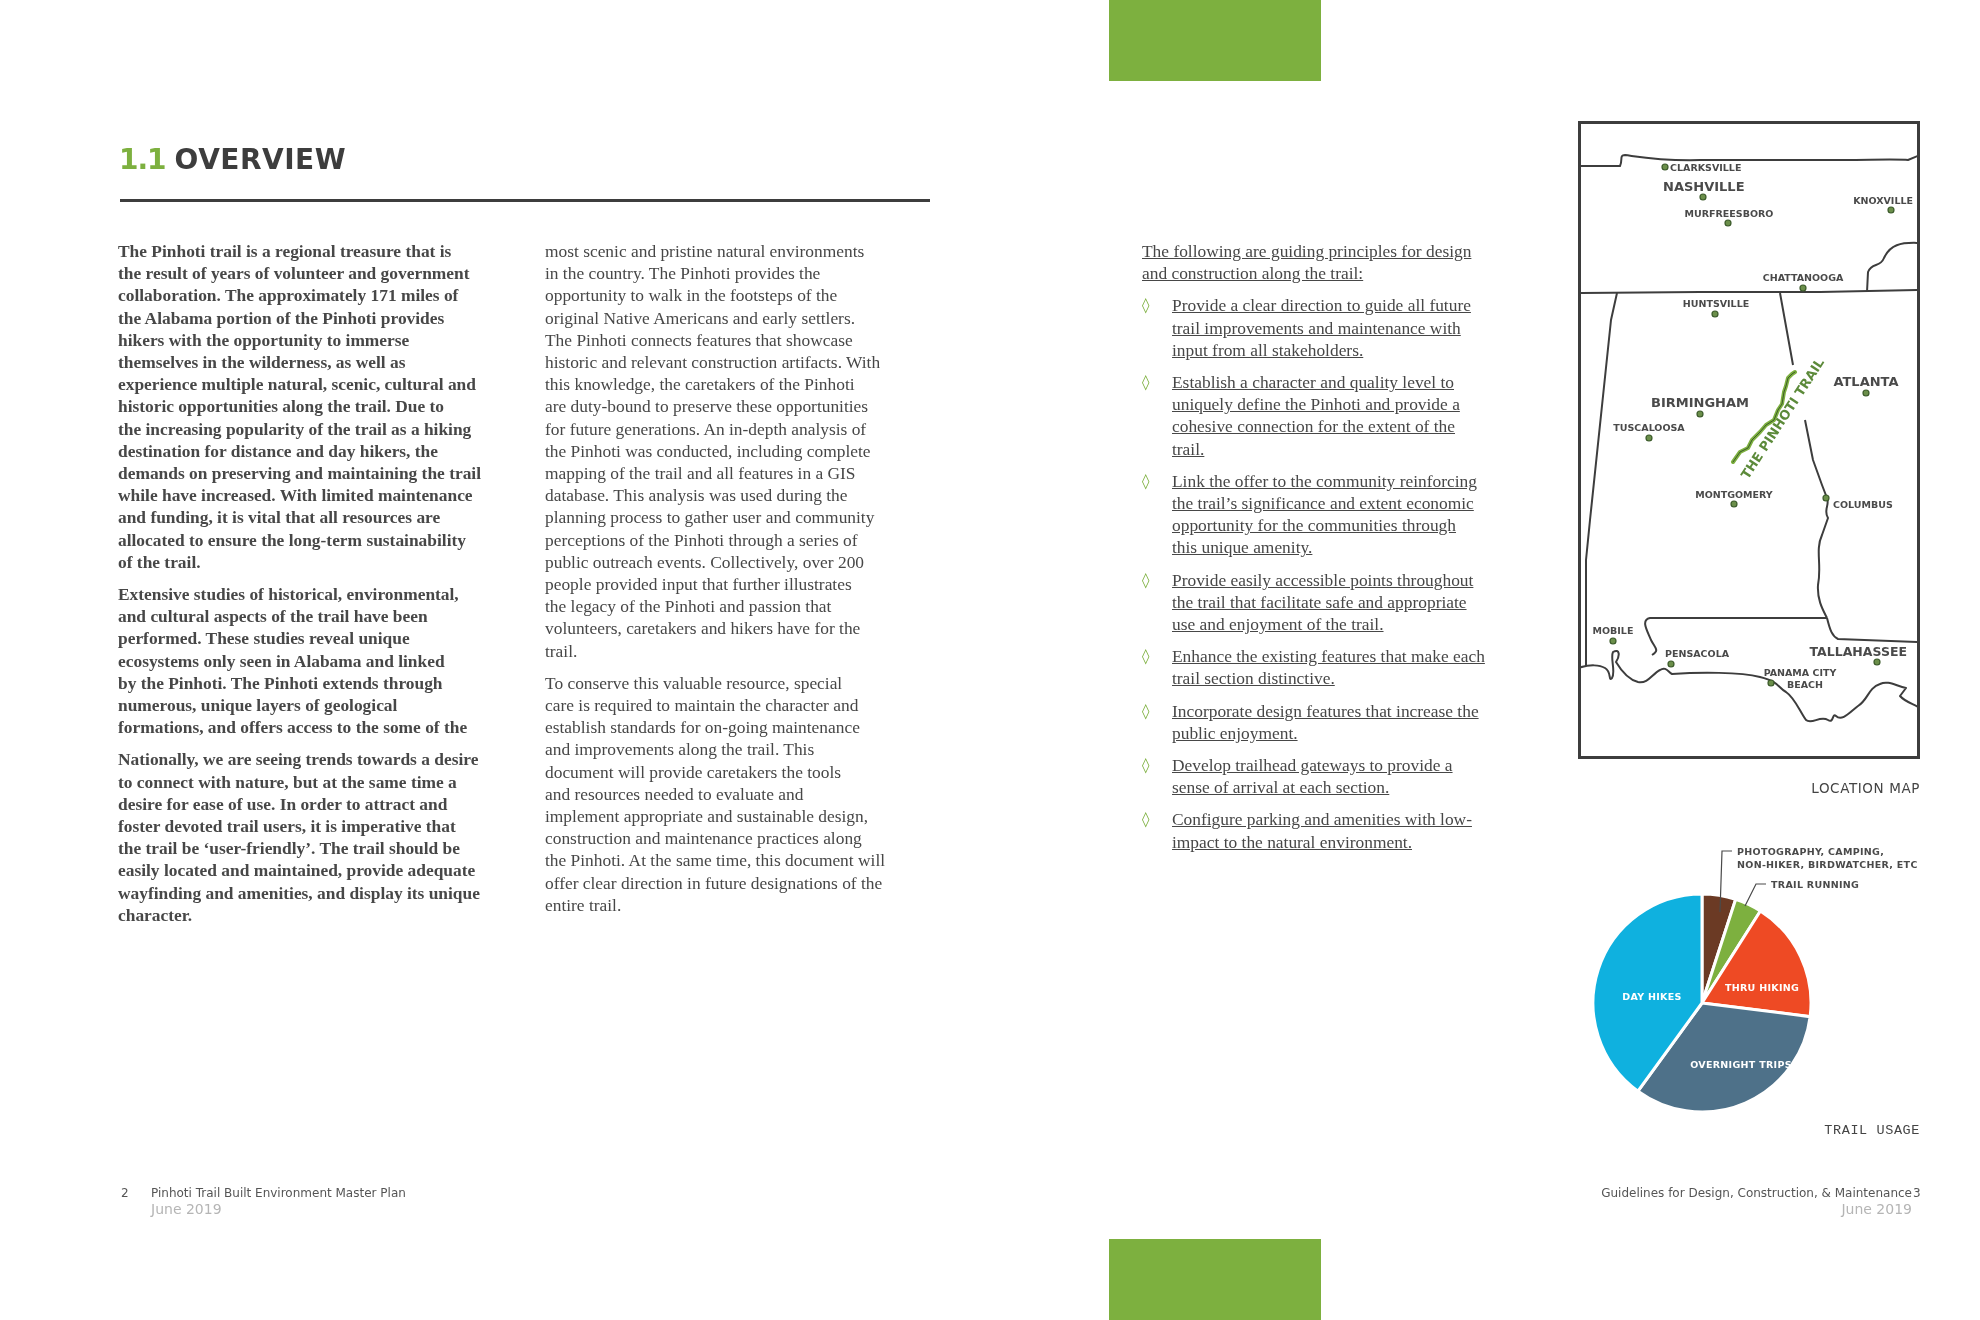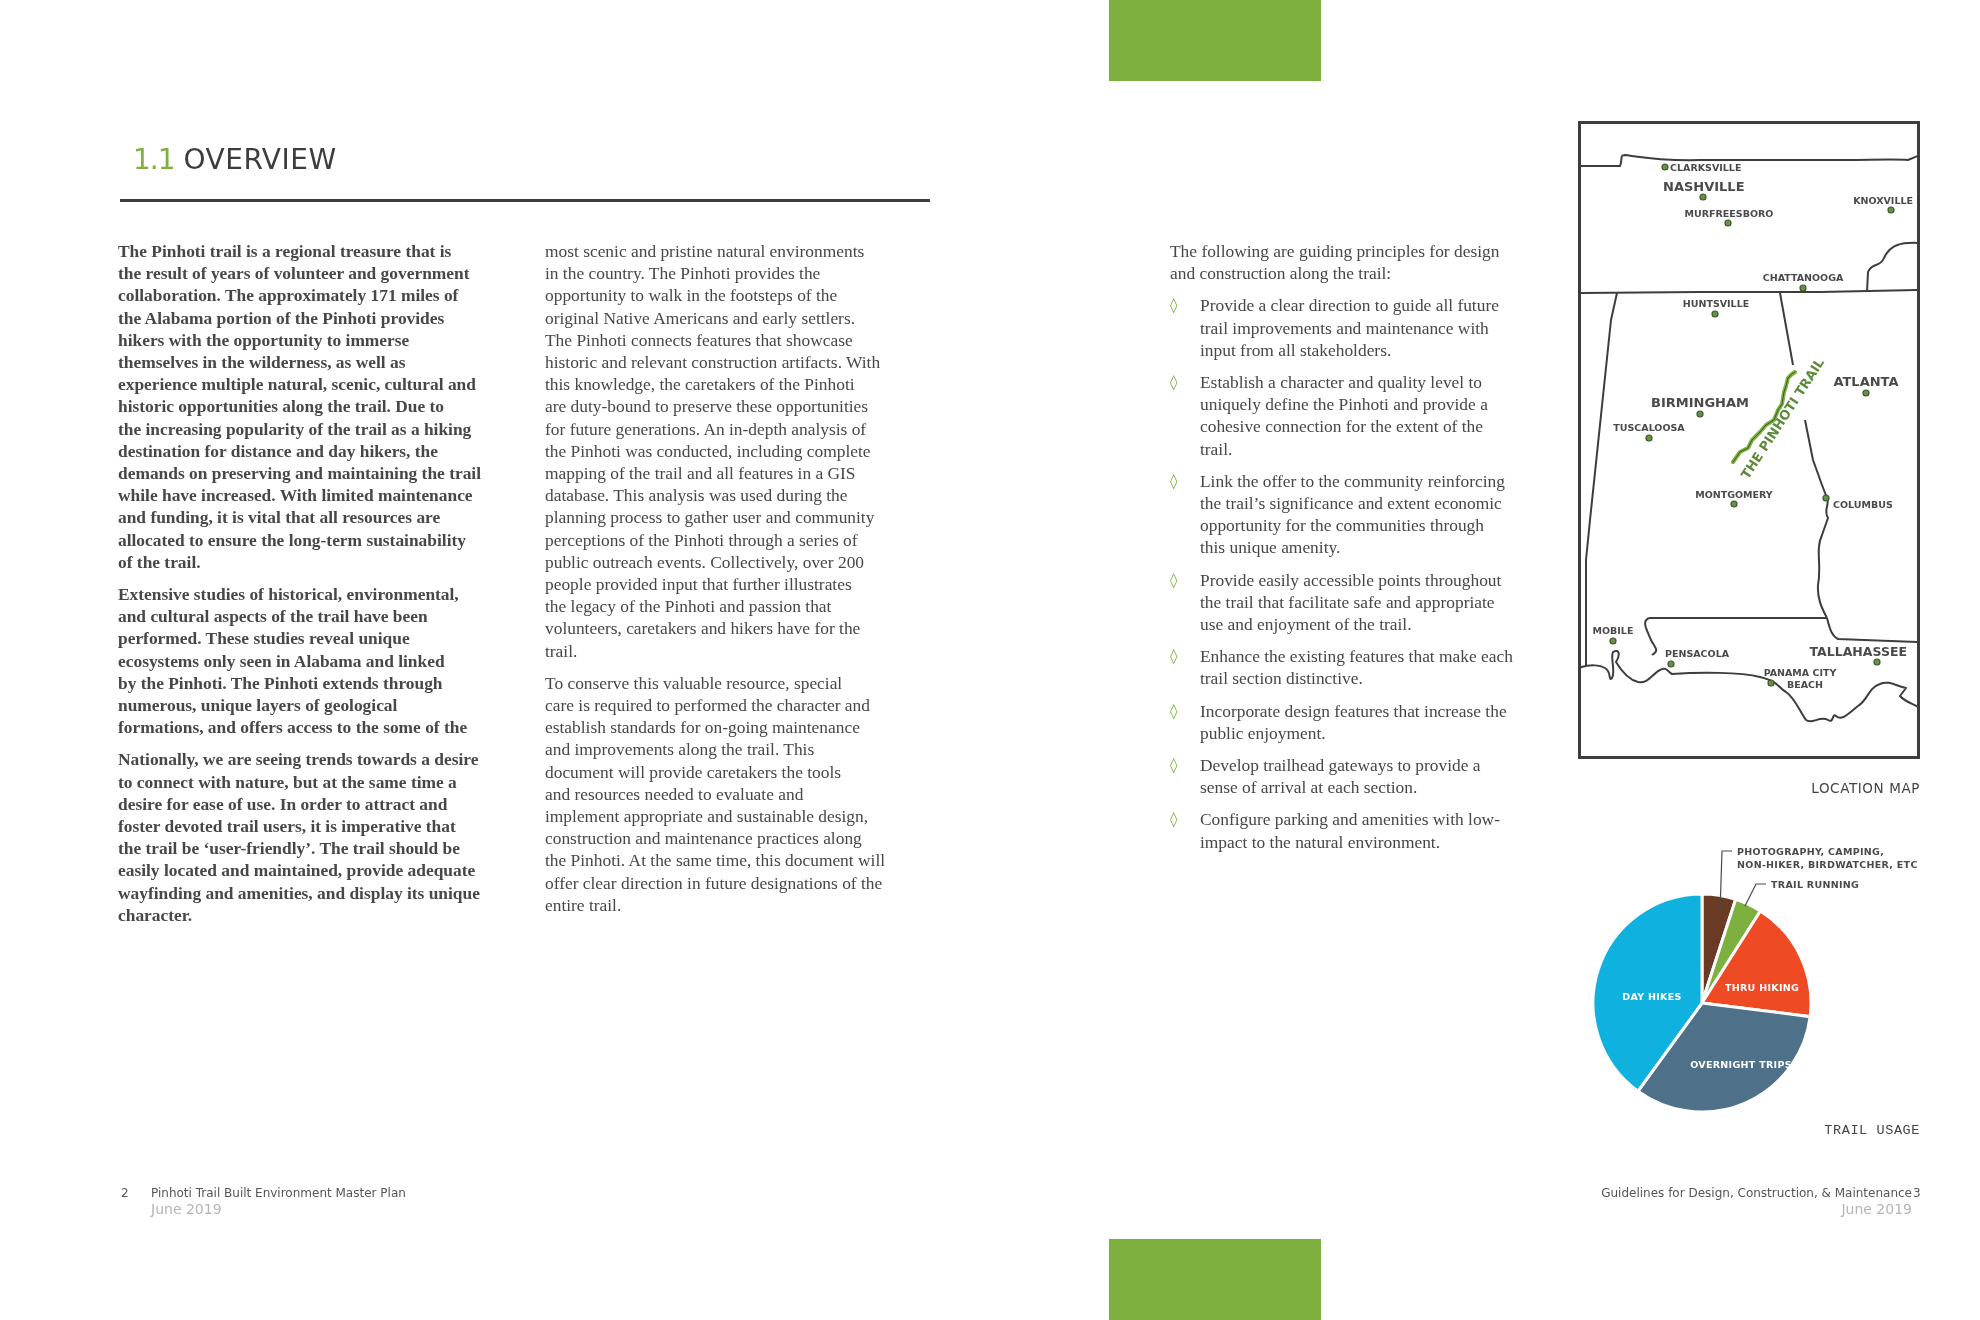--- a/index.html
+++ b/index.html
@@ -3,31 +3,31 @@
 <meta charset="utf-8">
 <style>
   html, body { margin:0; padding:0; }
   body { width:1980px; height:1320px; position:relative; background:#ffffff; overflow:hidden;
          font-family:"Liberation Serif", serif; color:#474747; }
   .abs { position:absolute; }
   .green-bar { position:absolute; left:1109px; width:212px; background:#7db03f; }
   .green-bar.top { top:0; height:81px; }
   .green-bar.bottom { top:1239px; height:81px; }
 
-  .section-title { position:absolute; left:133px; top:143px; font-family:"DejaVu Sans", sans-serif;
-                   font-weight:normal; font-size:28px; letter-spacing:0.5px; color:#3d3d3d; white-space:nowrap; }
+  .section-title { position:absolute; left:119px; top:143px; font-family:"DejaVu Sans", sans-serif;
+                   font-weight:bold; font-size:28px; letter-spacing:0.5px; color:#3d3d3d; white-space:nowrap; }
   .section-title .num { color:#7db03f; margin-right:9px; letter-spacing:-1px; }
   .title-rule { position:absolute; left:120px; top:199px; width:810px; height:3px; background:#3d3d3d; }
 
   .col { position:absolute; font-size:17.4px; line-height:22.2px; color:#474747; }
   .col p { margin:0 0 10px 0; }
   .col .ln { display:block; white-space:nowrap; }
   .col-1 { left:118px; top:240px; width:400px;font-weight:bold; }
   .col-2 { left:545px; top:240px; width:400px; }
-  .col-3 { left:1170px; top:240px; width:400px; }
+  .col-3 { left:1142px; top:240px; width:400px;text-decoration:underline; }
 
   .principles { list-style:none; margin:8px 0 0 0; padding:0; }
   .principles li { position:relative; padding-left:30px; margin-bottom:10px; }
   .principles .bullet { position:absolute; left:0; top:0; color:#7db03f; font-family:"DejaVu Sans", sans-serif; font-size:15px; }
 
   .map-box { position:absolute; left:1578px; top:121px; width:342px; height:638px; border:3px solid #3d3d3d; box-sizing:border-box; overflow:hidden; }
   .map-box svg { position:absolute; left:-3px; top:-3px; }
   .map-caption, .chart-caption { position:absolute; right:60px; font-family:"DejaVu Sans", sans-serif; font-size:13.5px; letter-spacing:0.6px; color:#444; white-space:nowrap; }
   .map-caption { top:780px; }
   .chart-caption { top:1123px;font-family:Liberation Mono, monospace; }
@@ -108,21 +108,21 @@
       <span class="ln">planning process to gather user and community</span>
       <span class="ln">perceptions of the Pinhoti through a series of</span>
       <span class="ln">public outreach events. Collectively, over 200</span>
       <span class="ln">people provided input that further illustrates</span>
       <span class="ln">the legacy of the Pinhoti and passion that</span>
       <span class="ln">volunteers, caretakers and hikers have for the</span>
       <span class="ln">trail.</span>
     </p>
     <p>
       <span class="ln">To conserve this valuable resource, special</span>
-      <span class="ln">care is required to performed the character and</span>
+      <span class="ln">care is required to maintain the character and</span>
       <span class="ln">establish standards for on-going maintenance</span>
       <span class="ln">and improvements along the trail.  This</span>
       <span class="ln">document will provide caretakers the tools</span>
       <span class="ln">and resources needed to evaluate and</span>
       <span class="ln">implement appropriate and sustainable design,</span>
       <span class="ln">construction and maintenance practices along</span>
       <span class="ln">the Pinhoti. At the same time, this document will</span>
       <span class="ln">offer clear direction in future designations of the</span>
       <span class="ln">entire trail.</span>
     </p>

